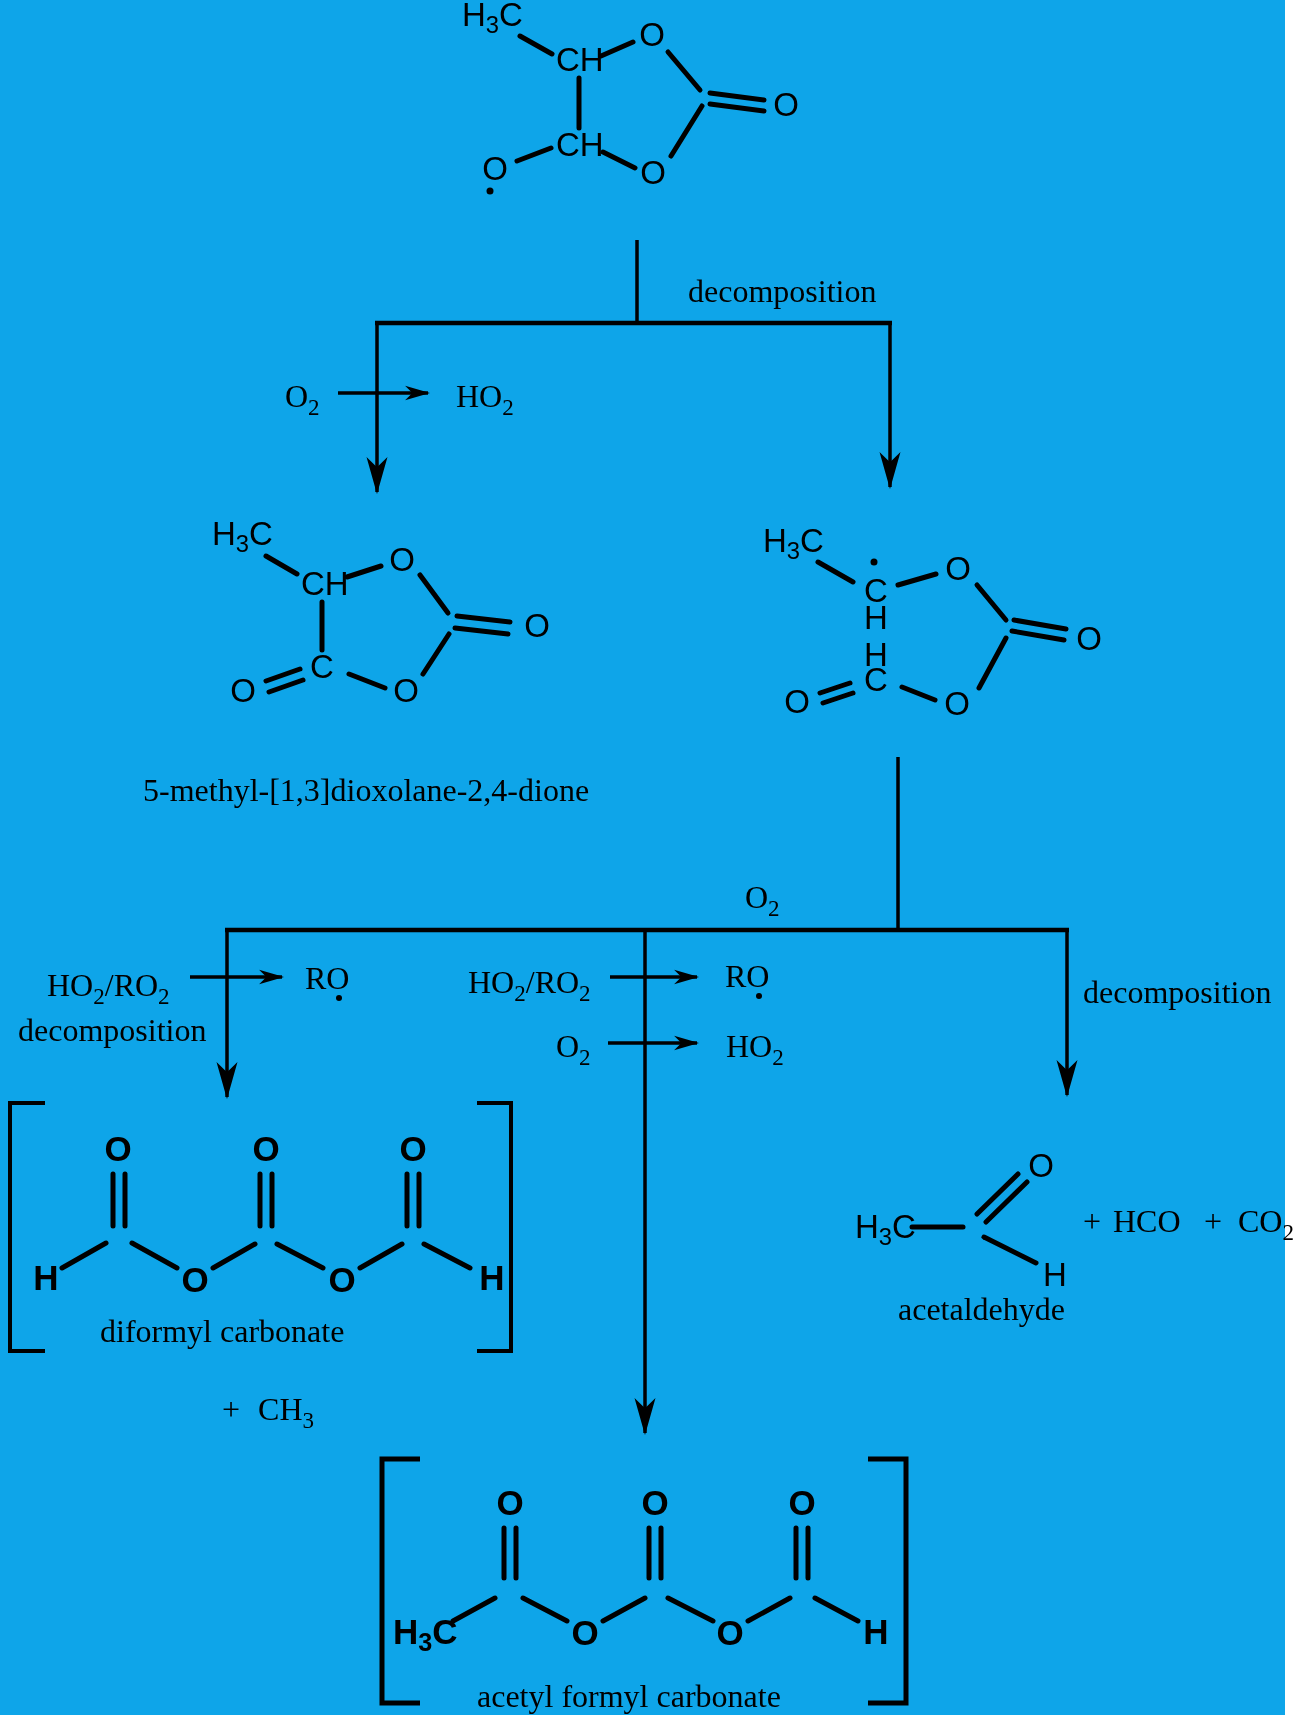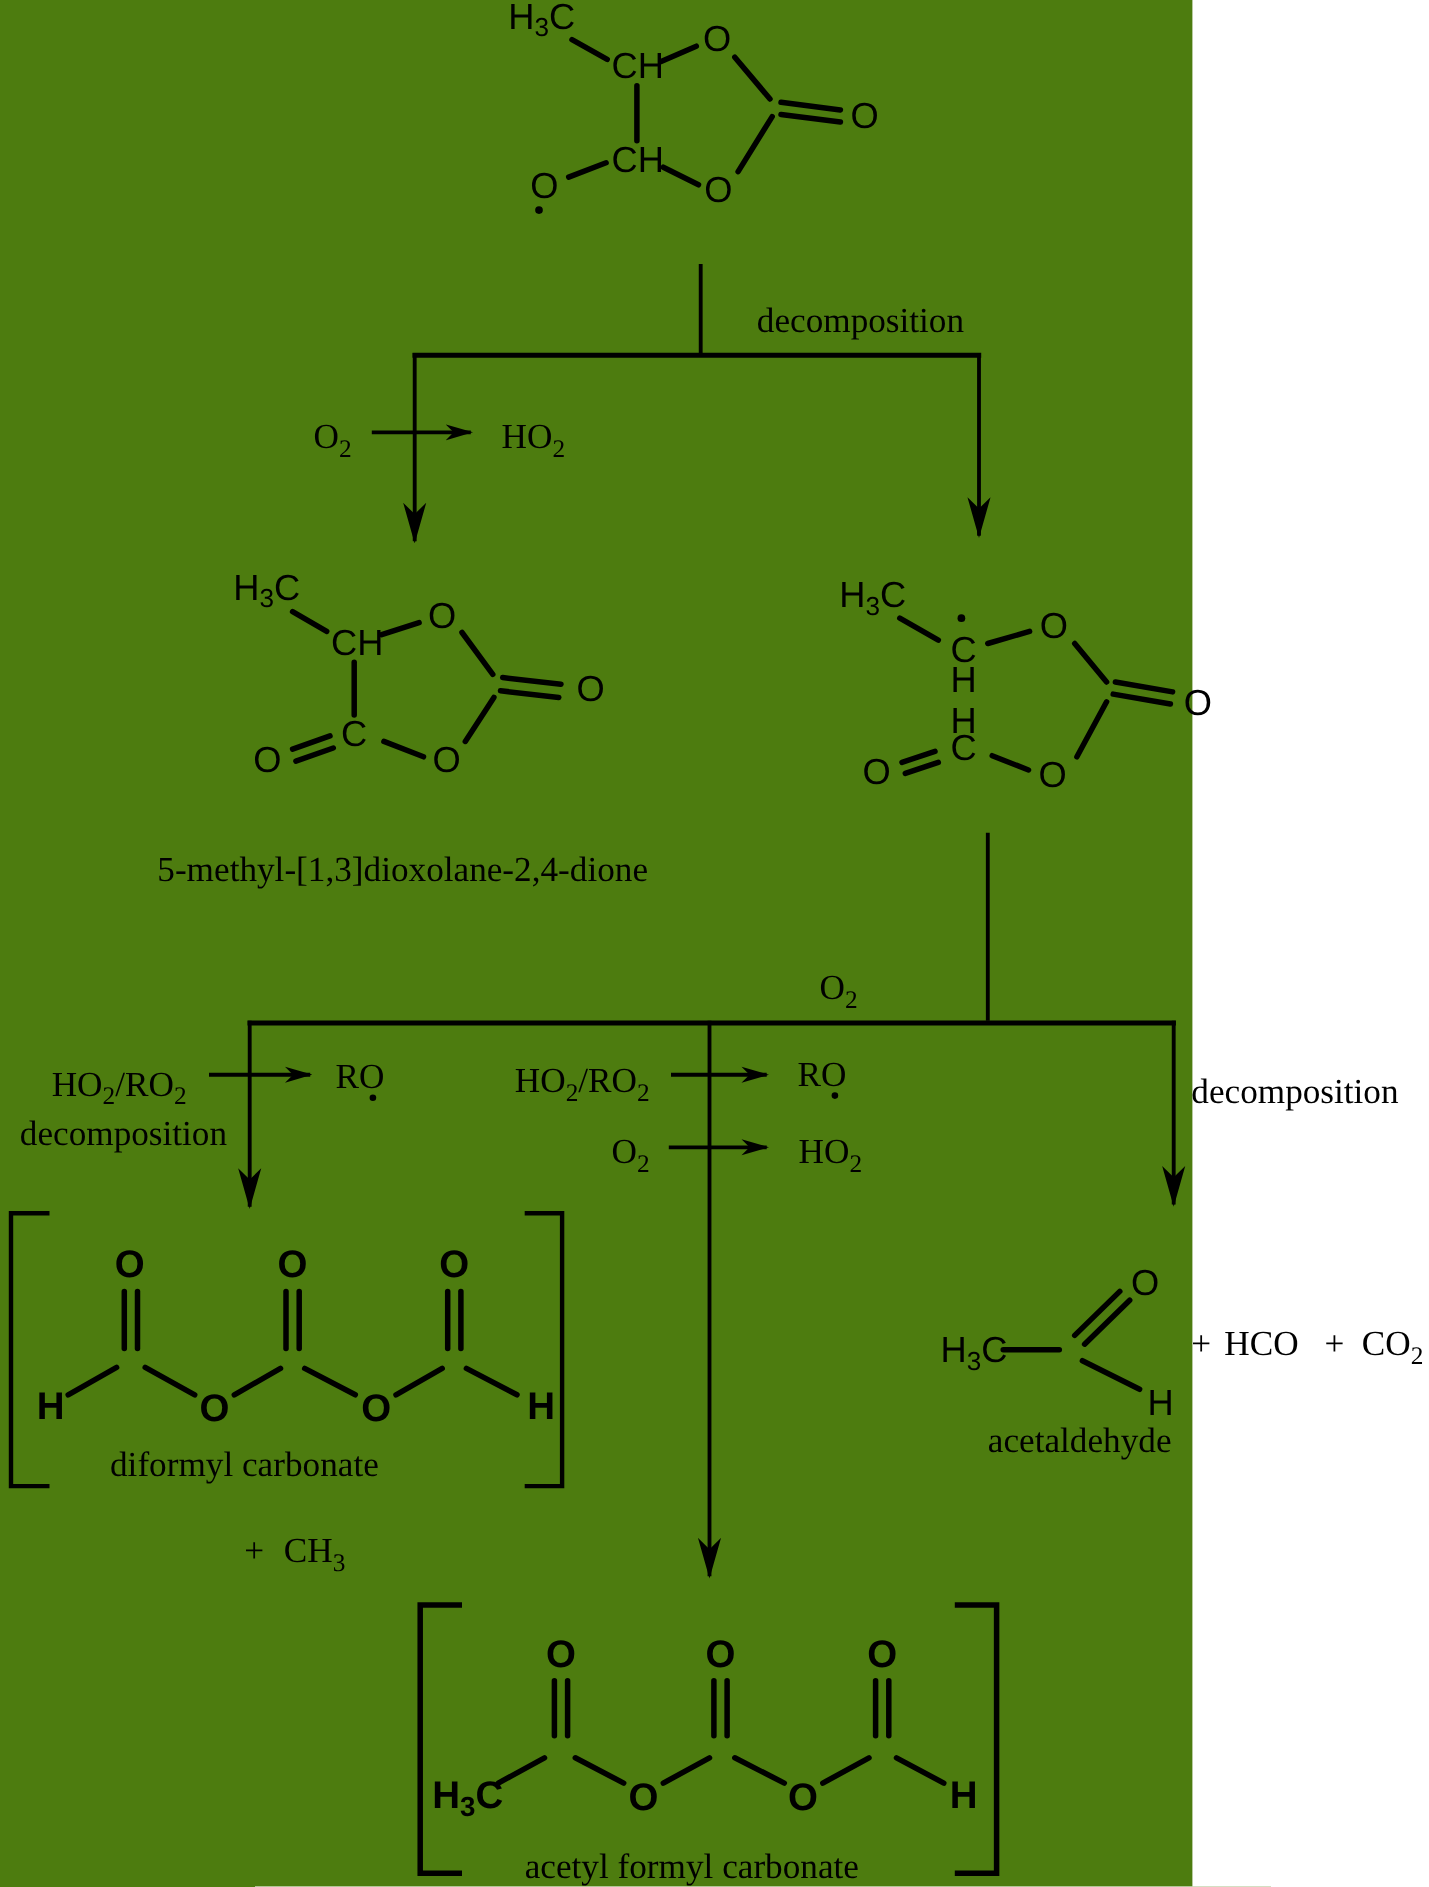--- a/index.html
+++ b/index.html
@@ -1,16 +1,16 @@
 <!DOCTYPE html>
 <html><head>
 <meta charset="utf-8">
 <style>
   html,body{margin:0;padding:0;background:#ffffff}
-  .page{width:1084px;height:1715px;position:relative;background:#4d7c0f}
+  .page{width:1285px;height:1715px;position:relative;background:#0ea5e9}
   svg{display:block}
   text{fill:#000}
   .atom{font-family:"Liberation Sans","DejaVu Sans",sans-serif;font-size:33px;font-weight:400}
   .atomB{font-family:"Liberation Sans","DejaVu Sans",sans-serif;font-size:35px;font-weight:bold}
   .mid{text-anchor:middle}
   .rxn{font-family:"Liberation Serif","DejaVu Serif",serif;font-size:32px;font-weight:400}
   .sub{font-size:0.72em}
   .bond{stroke:#000;stroke-width:5;stroke-linecap:round}
   .flow{stroke:#000;stroke-width:3.5}
   .flowH{stroke:#000;stroke-width:4.5}

